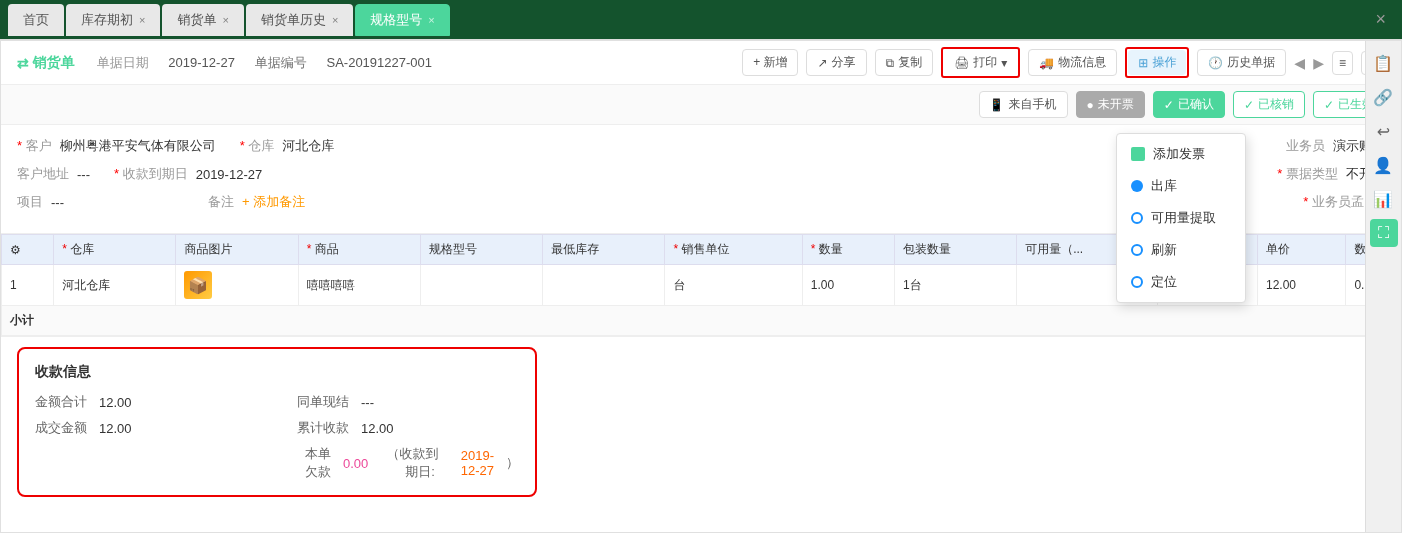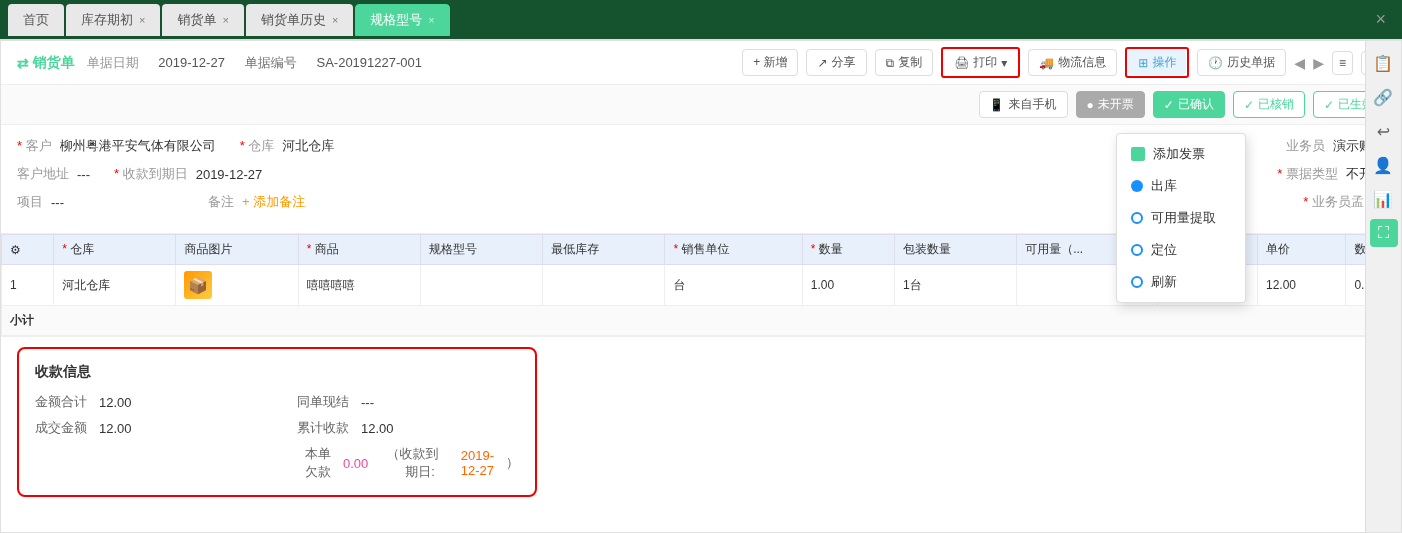--- a/index.html
+++ b/index.html
@@ -25,21 +25,21 @@
     .close-btn-right {
       margin-left: auto; font-size: 18px; cursor: pointer; color: #999; padding: 0 8px;
     }
 
     
     .main-content {
       background: #fff; border: 1px solid #e0e0e0; margin: 0; height: calc(533px - 40px);
       overflow: hidden; position: relative;
     }
     .doc-title { display: flex; align-items: center; color: #4cd69c; font-weight: bold; font-size: 14px; }
-    .doc-meta { display: flex; align-items: center; margin-left: 8px; color: #555; font-size: 13px; }
+    .doc-meta { display: flex; align-items: center; margin-left: 18px; color: #555; font-size: 13px; }
     .doc-meta span { margin-right: 16px; }
 
     
     .toolbar {
       display: flex; align-items: center; margin-left: auto; gap: 8px;
     }
     .toolbar-btn {
       display: flex; align-items: center; gap: 4px; padding: 4px 10px;
       border: 1px solid #ddd; border-radius: 4px; cursor: pointer; background: #fff;
       font-size: 12px; color: #555;
@@ -376,25 +376,25 @@
     <div class="dropdown-item">
       <span class="menu-icon-circle"></span>
       <span>出库</span>
     </div>
     <div class="dropdown-item">
       <span class="menu-icon-circle-outline"></span>
       <span>可用量提取</span>
     </div>
     <div class="dropdown-item">
       <span class="menu-icon-circle-outline"></span>
-      <span>定位</span>
+      <span>刷新</span>
     </div>
     <div class="dropdown-item">
       <span class="menu-icon-circle-outline"></span>
-      <span>刷新</span>
+      <span>定位</span>
     </div>
   </div>
 
   <div class="right-sidebar">
     <div class="sidebar-icon">📋</div>
     <div class="sidebar-icon">🔗</div>
     <div class="sidebar-icon">↩</div>
     <div class="sidebar-icon">👤</div>
     <div class="sidebar-icon">📊</div>
     <div class="sidebar-icon active-sidebar">⛶</div>

